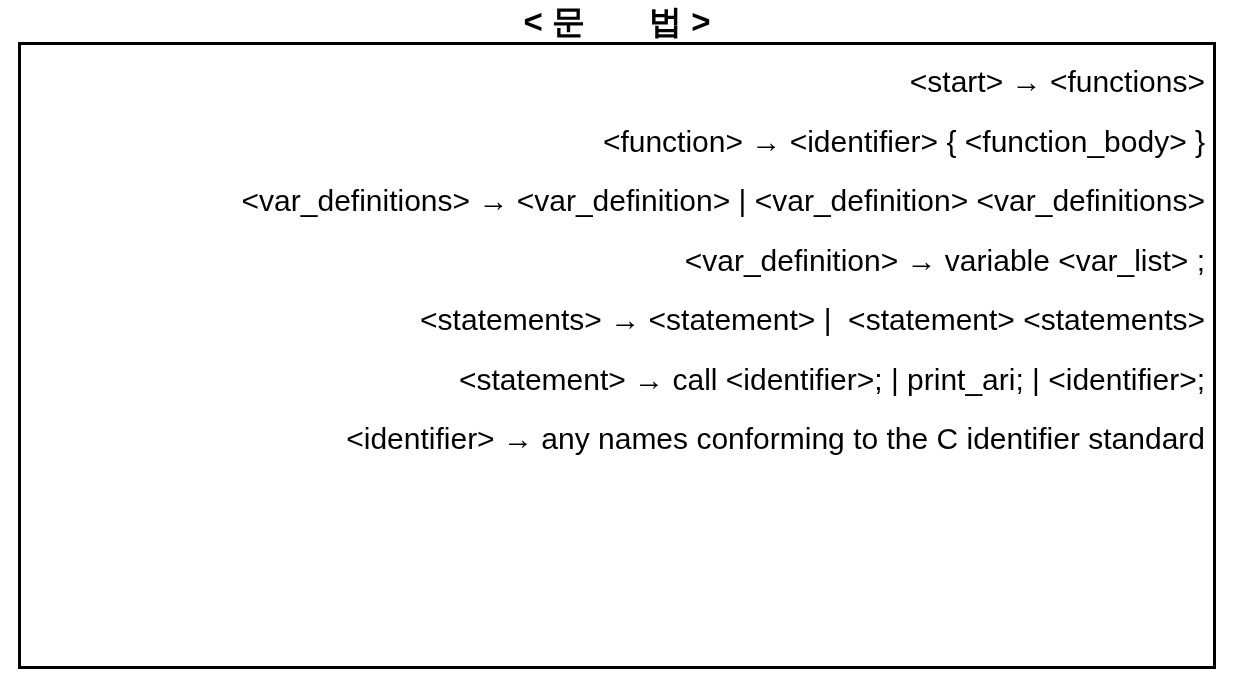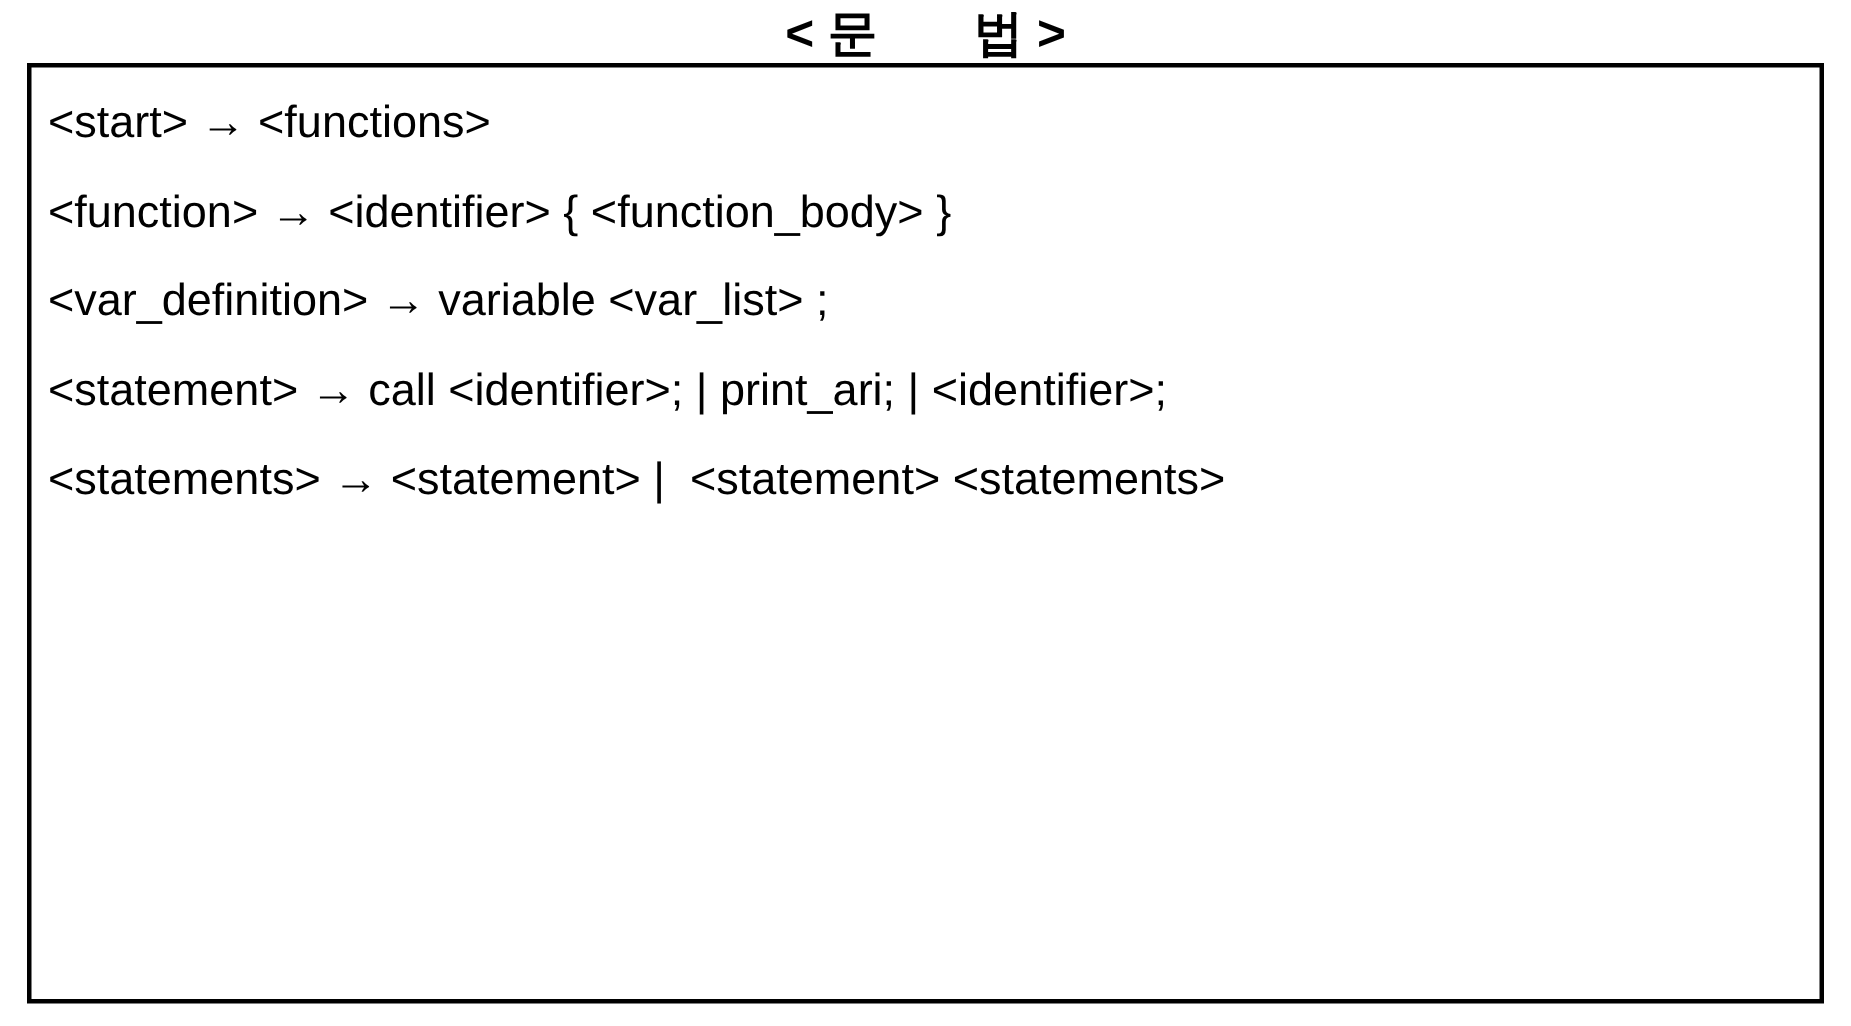--- a/index.html
+++ b/index.html
@@ -34,36 +34,39 @@
   }
   .grammar-box {
     margin: 0 18px;
     border: 3px solid #000000;
     background: #ffffff;
     box-sizing: border-box;
     width: 1198px;
     height: 627px;
     padding: 7px 8px 14px 11px;
     overflow: hidden;
+    text-align: right;
   }
   .rule {
     font-size: 30px;
     line-height: 59.5px;
     white-space: pre;
     color: #000000;
   }
 </style>
 </head>
 <body>
 
 <div class="page">
 
   <div class="title">&lt; 문       법 &gt;</div>
 
   <div class="grammar-box">
     <div class="rule">&lt;start&gt; → &lt;functions&gt;</div>
     <div class="rule">&lt;function&gt; → &lt;identifier&gt; { &lt;function_body&gt; }</div>
+    <div class="rule">&lt;var_definitions&gt; → &lt;var_definition&gt; | &lt;var_definition&gt; &lt;var_definitions&gt;</div>
     <div class="rule">&lt;var_definition&gt; → variable &lt;var_list&gt; ;</div>
+    <div class="rule">&lt;statements&gt; → &lt;statement&gt; |  &lt;statement&gt; &lt;statements&gt;</div>
     <div class="rule">&lt;statement&gt; → call &lt;identifier&gt;; | print_ari; | &lt;identifier&gt;;</div>
-    <div class="rule">&lt;statements&gt; → &lt;statement&gt; |  &lt;statement&gt; &lt;statements&gt;</div>
+    <div class="rule">&lt;identifier&gt; → any names conforming to the C identifier standard</div>
   </div>
 
 </div>
 
 </body></html>

